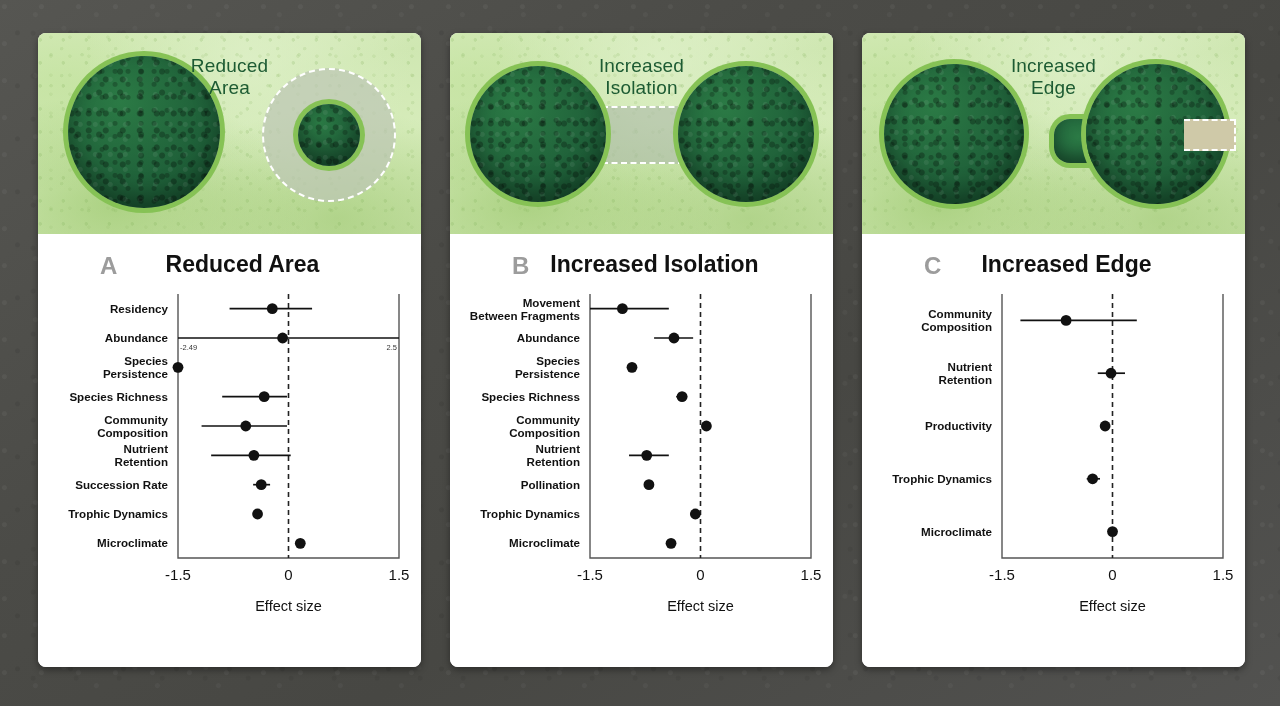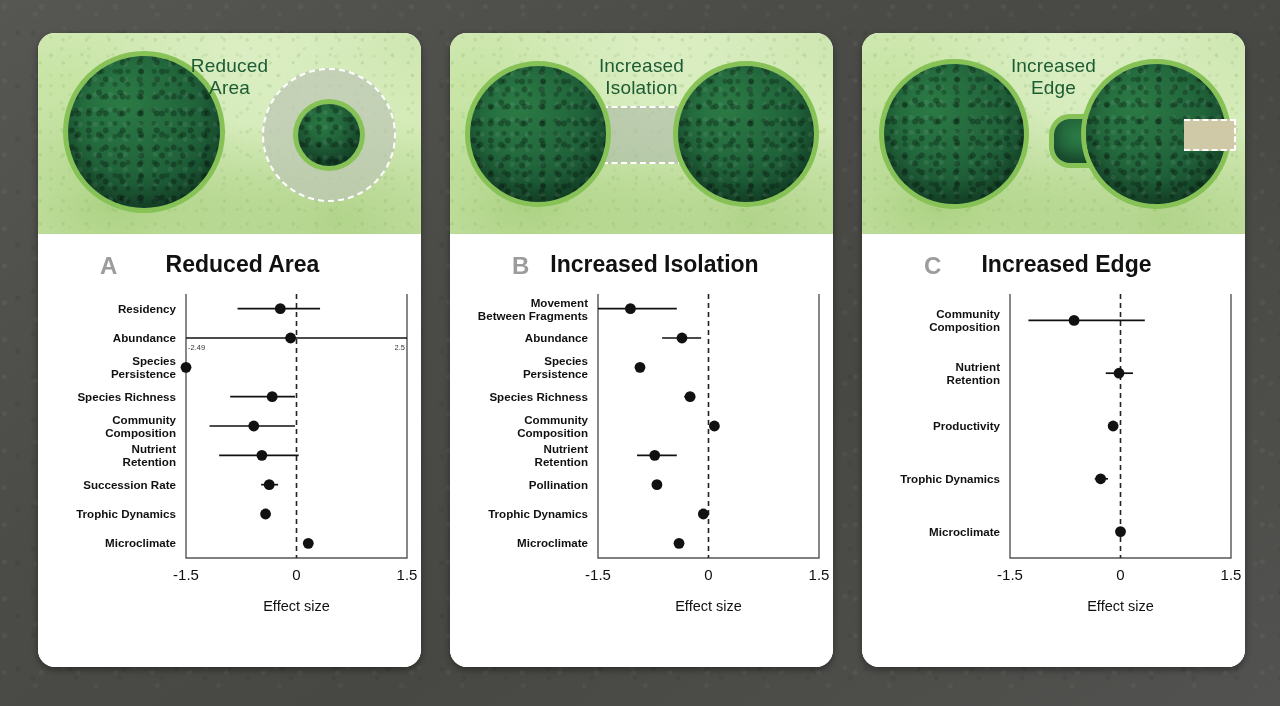--- a/index.html
+++ b/index.html
@@ -26,21 +26,21 @@
     position: relative;
     width: 1280px; height: 706px;
   }
 
   .panel {
     position: absolute;
     top: 33px;
     width: 383px;
     height: 634px;
     background: #ffffff;
-    border-radius: 17px;
+    border-radius: 8px;
     overflow: hidden;
     box-shadow: 0 3px 7px rgba(0,0,0,0.38);
   }
   #panel-a { left: 38px; }
   #panel-b { left: 450px; }
   #panel-c { left: 862px; }
 
   
   .illus {
     position: relative;
@@ -152,21 +152,21 @@
     text-align: center;
     font-size: 23px;
     font-weight: bold;
     color: #111;
     padding-left: 26px;
   }
 
   .plot {
     position: absolute;
     top: 56px;
-    left: 8px;
+    left: 0;
     width: 391px;
     height: 330px;
   }
   svg.forestplot { display: block; }
   .axis-line { stroke: #555; stroke-width: 1.4; fill: none; }
   .zero-line  { stroke: #222; stroke-width: 1.6; stroke-dasharray: 5 4; }
   .ci-line    { stroke: #111; stroke-width: 1.7; }
   .pt         { fill: #111; }
   .row-label  {
     font-family: "Liberation Sans", sans-serif;

